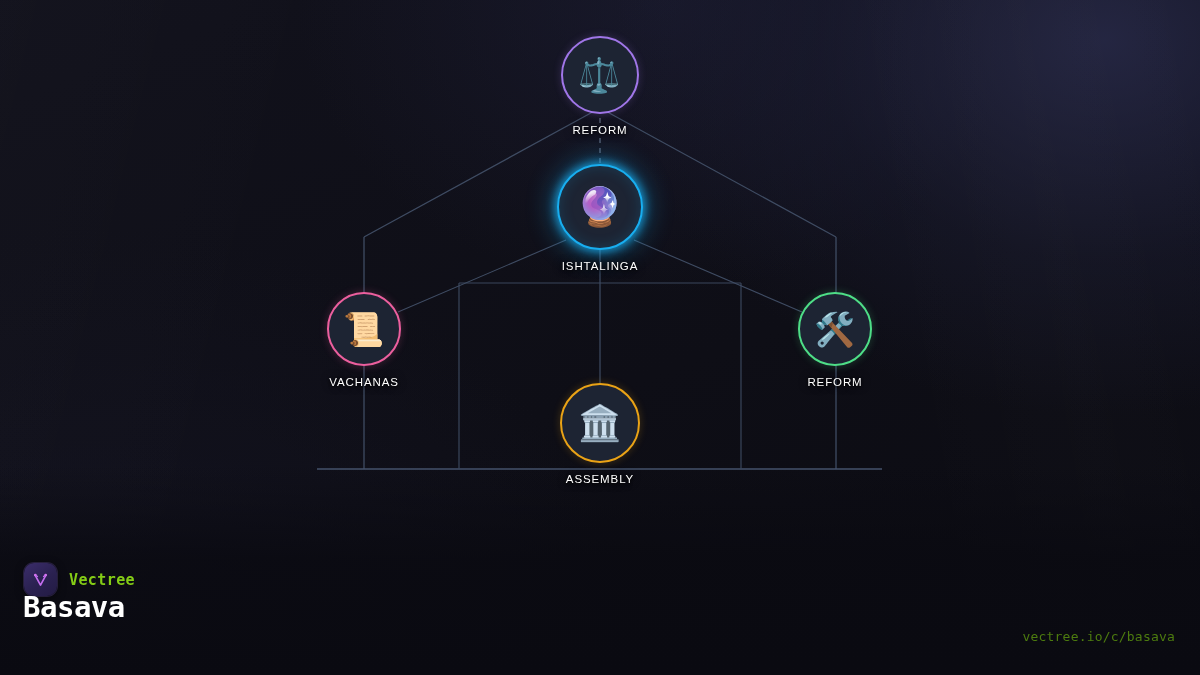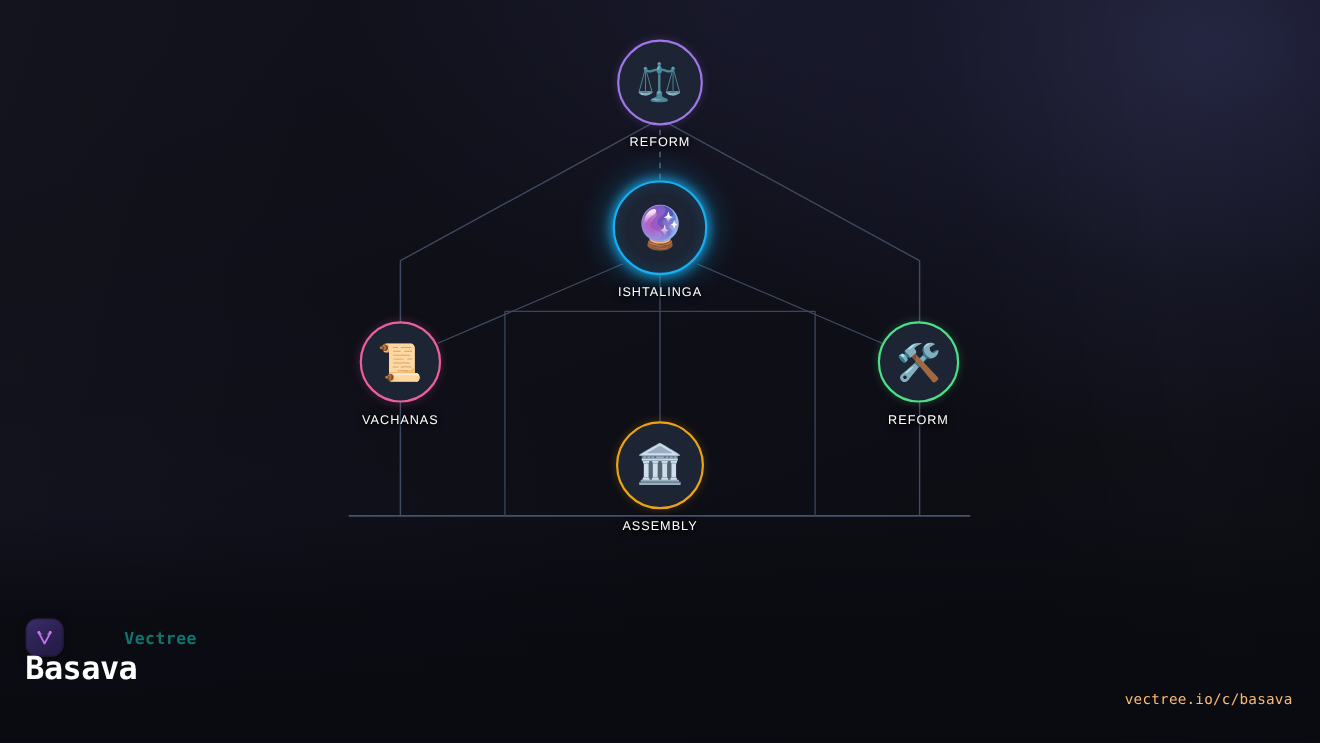--- a/index.html
+++ b/index.html
@@ -68,35 +68,34 @@
     position:absolute; left:24px; top:18px;
     display:flex; align-items:center; gap:12px;
   }
   #brand-logo {
     width:33px; height:33px; border-radius:10px;
     background:linear-gradient(145deg, #3b2d6b 0%, #2a2150 55%, #231b44 100%);
     display:flex; align-items:center; justify-content:center;
     box-shadow:0 0 0 1px rgba(140,110,220,0.22), 0 2px 8px rgba(0,0,0,0.5);
   }
   #brand-name {
-    color:#0f766e; font-size:15px; font-weight:bold;
+    color:#84cc16; font-size:15px; font-weight:bold;
     font-family:"DejaVu Sans Mono", monospace;
     letter-spacing:0.4px;
-    margin-left:44px;
   }
   #concept-title {
     position:absolute; left:23px; top:45px;
     color:#ffffff;
     font-family:"DejaVu Sans Mono", monospace;
     font-size:29px; font-weight:bold;
     letter-spacing:-0.5px;
   }
   #site-url {
     position:absolute; right:25px; bottom:31px;
-    color:#fdba74;
+    color:#4d7c0f;
     font-family:"DejaVu Sans Mono", monospace;
     font-size:13px;
     letter-spacing:0.2px;
   }
 </style>
 </head>
 <body>
 
 <div id="bg-base"></div>
 <div id="bg-sheen"></div>

